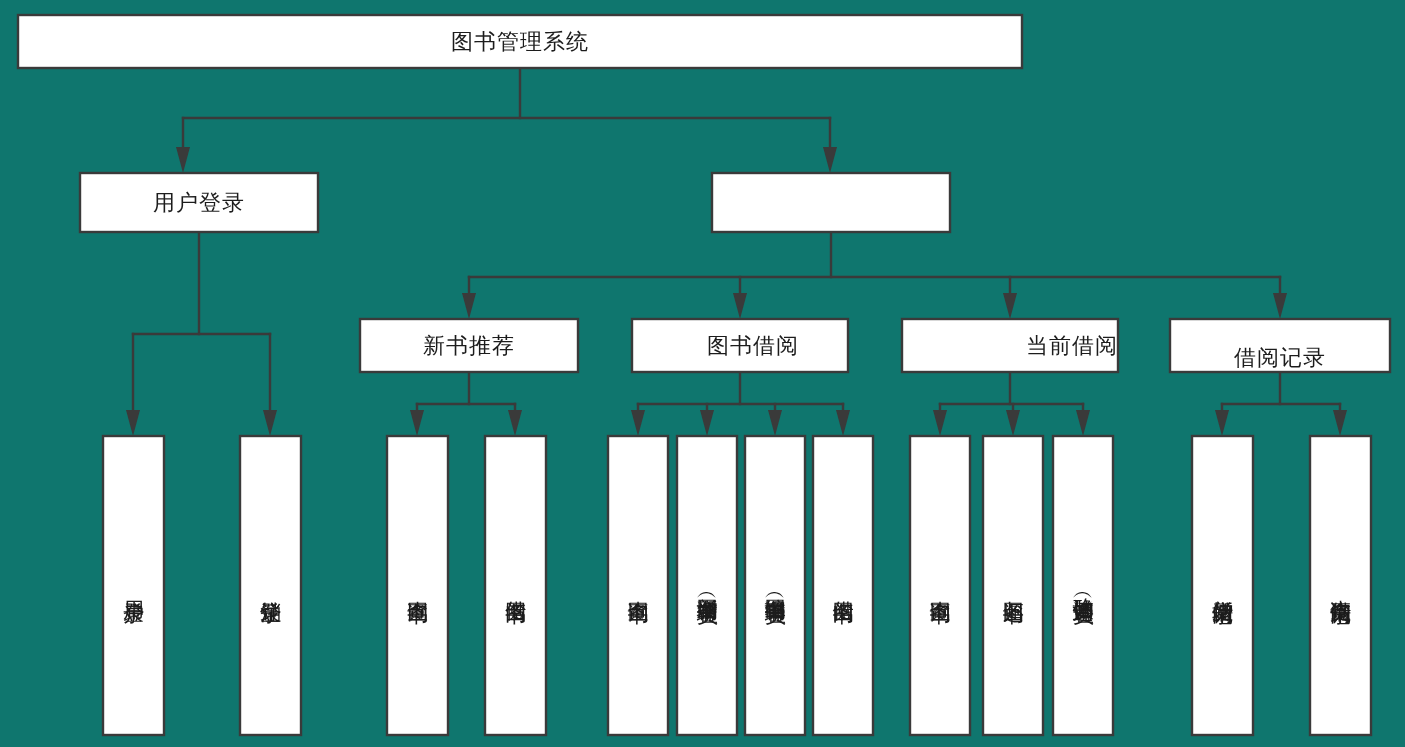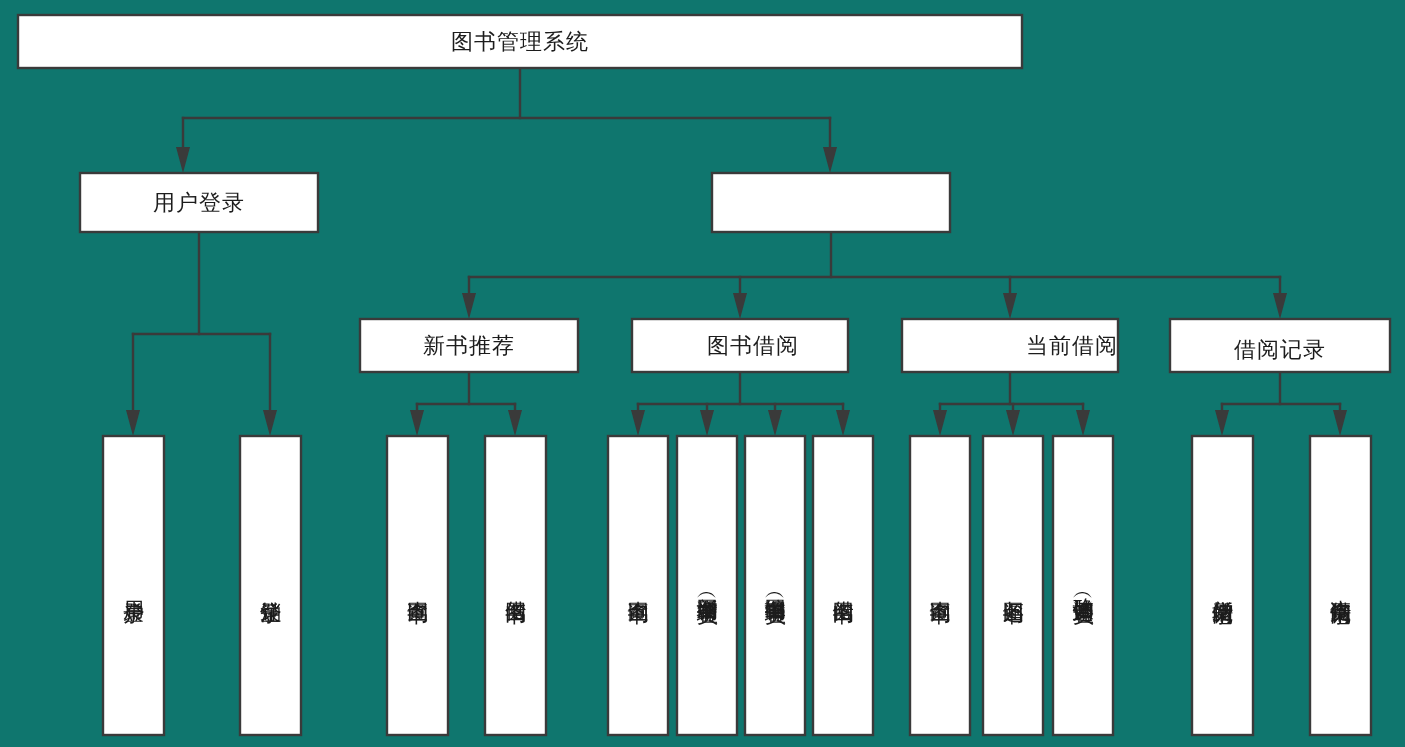--- a/index.html
+++ b/index.html
@@ -168,21 +168,21 @@
   <div class="hlabel-wrap" id="lbl-root" style="left: 18px; top: 15px; width: 1004px; height: 53px;">图书管理系统</div>
 
   <div class="hlabel-wrap" id="lbl-l1-0" style="left: 80px; top: 173px; width: 238px; height: 59px;">用户登录</div>
 
   <div class="vlabel-wrap" id="lbl-ul-0" style="left: 103px; top: 436px; width: 61px; height: 299px;">用户登录</div>
   <div class="vlabel-wrap" id="lbl-ul-1" style="left: 240px; top: 436px; width: 61px; height: 299px;">注销登录</div>
 
   <div class="hlabel-wrap" id="lbl-l2-0" style="left: 360px; top: 319px; width: 218px; height: 53px; font-family: Liberation Mono, monospace;">新书推荐</div>
   <div class="hlabel-wrap" id="lbl-l2-1" style="left: 632px; top: 319px; width: 216px; height: 53px; padding-left: 13px;">图书借阅</div>
   <div class="hlabel-wrap" id="lbl-l2-2" style="left: 936px; top: 319px; width: 216px; height: 53px; margin-left: 28px;">当前借阅</div>
-  <div class="hlabel-wrap" id="lbl-l2-3" style="left: 1170px; top: 323px; width: 220px; height: 53px;">借阅记录</div>
+  <div class="hlabel-wrap" id="lbl-l2-3" style="left: 1170px; top: 331px; width: 220px; height: 53px;">借阅记录</div>
 
   <div class="vlabel-wrap" id="lbl-nb-0" style="left: 387px; top: 436px; width: 61px; height: 299px;">查询图书</div>
   <div class="vlabel-wrap" id="lbl-nb-1" style="left: 485px; top: 436px; width: 61px; height: 299px;">借阅图书</div>
 
   <div class="vlabel-wrap" id="lbl-bb-0" style="left: 608px; top: 436px; width: 60px; height: 299px;">查询图书</div>
   <div class="vlabel-wrap" id="lbl-bb-1" style="left: 677px; top: 436px; width: 60px; height: 299px;">新增图书（管理员）</div>
   <div class="vlabel-wrap" id="lbl-bb-2" style="left: 745px; top: 436px; width: 60px; height: 299px;">编辑图书（管理员）</div>
   <div class="vlabel-wrap" id="lbl-bb-3" style="left: 813px; top: 436px; width: 60px; height: 299px;">借阅图书</div>
 
   <div class="vlabel-wrap" id="lbl-cb-0" style="left: 910px; top: 436px; width: 60px; height: 299px;">查询图书</div>

